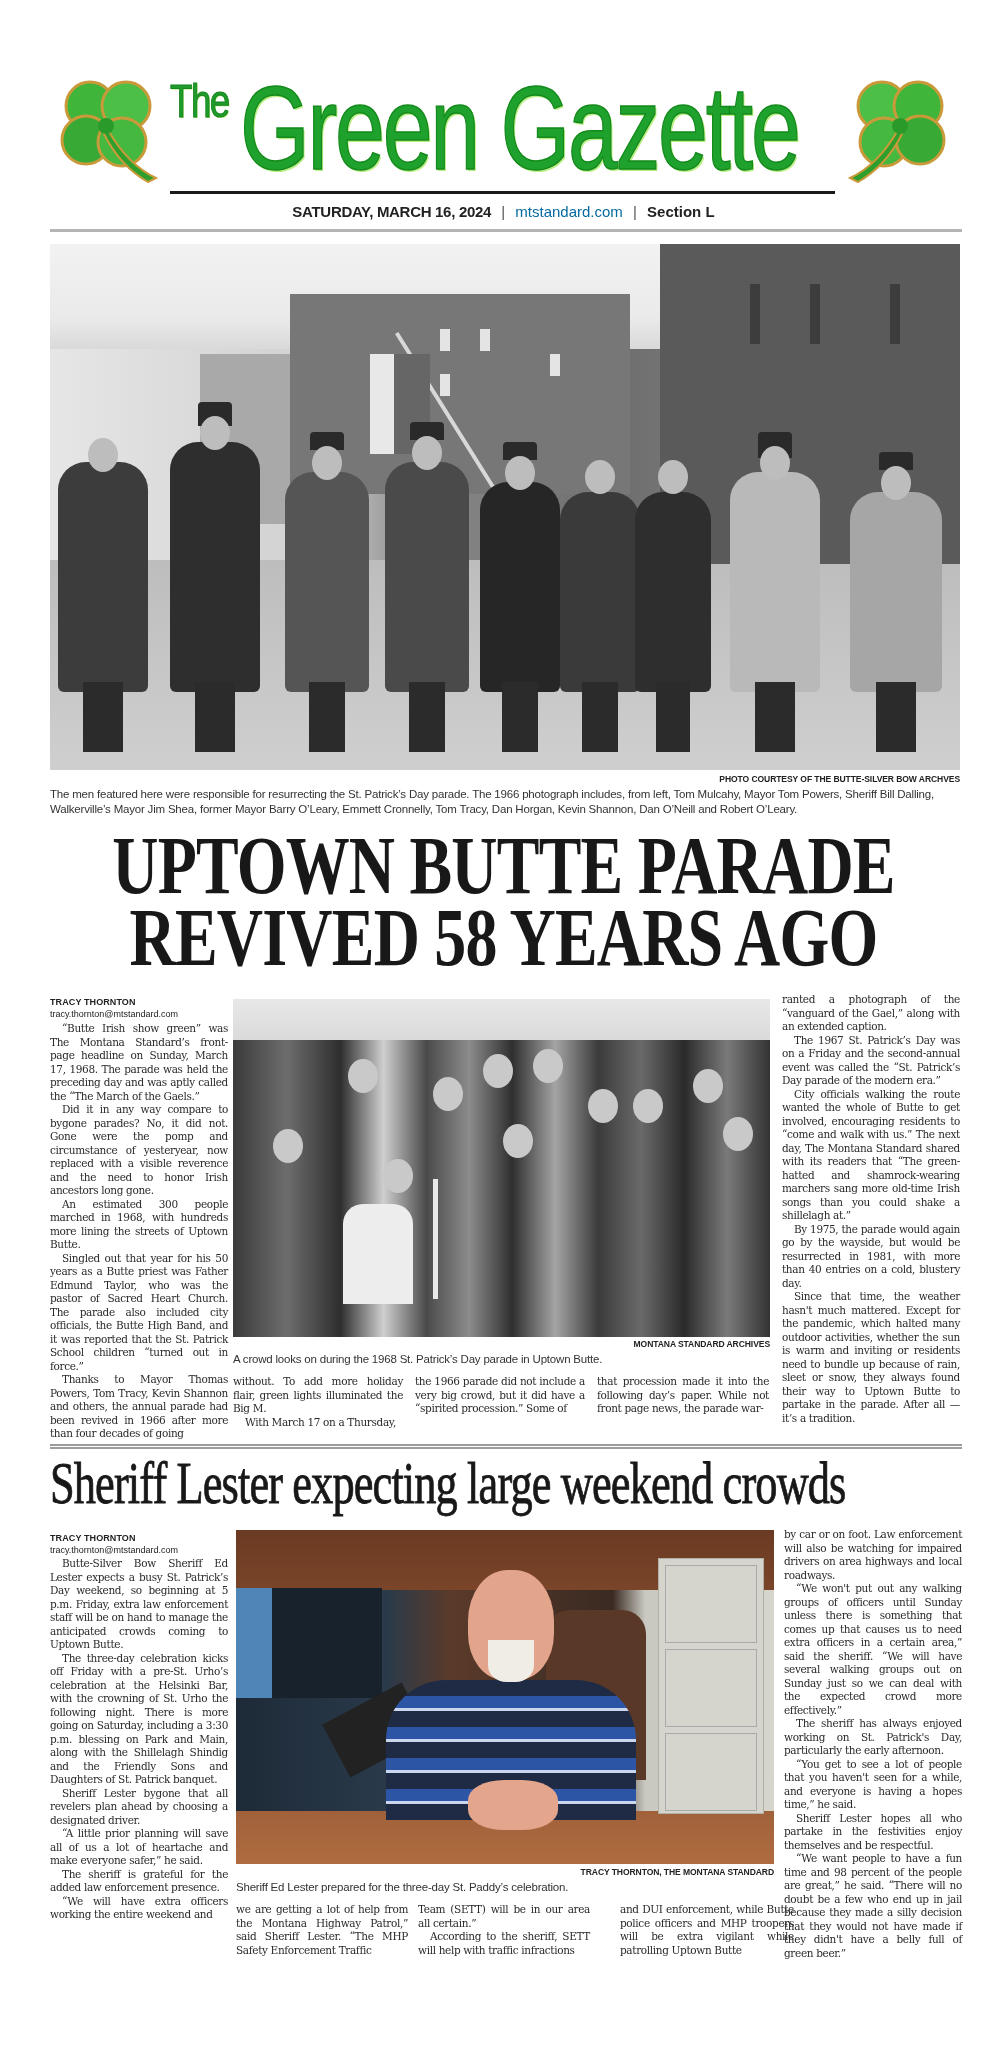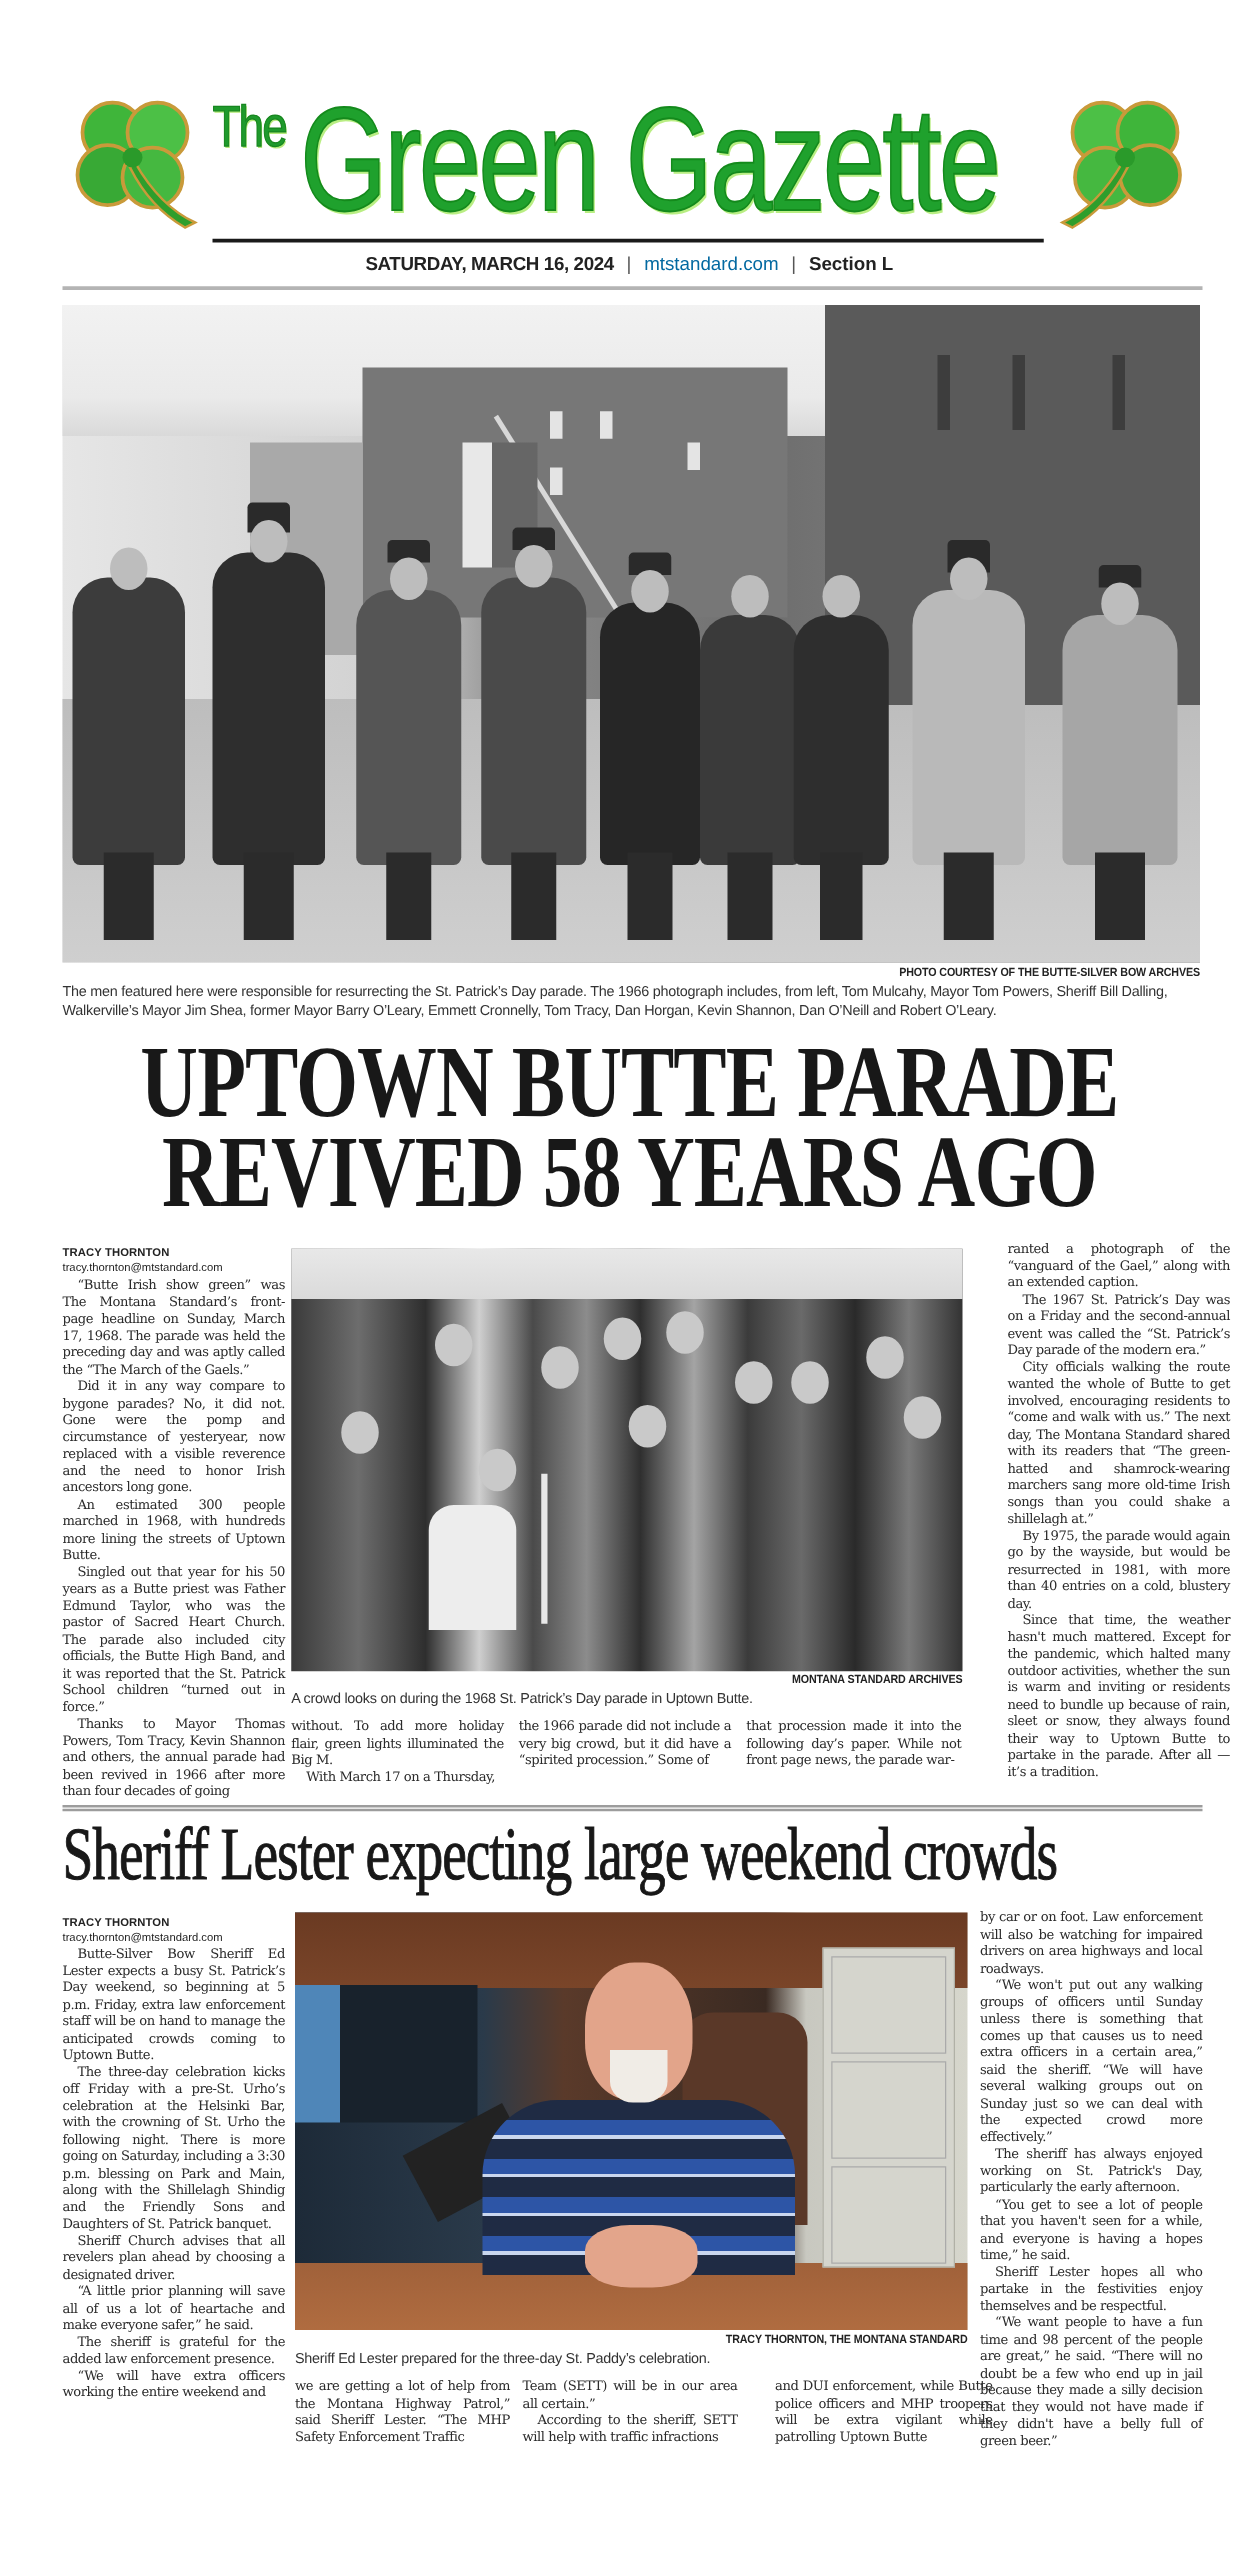--- a/index.html
+++ b/index.html
@@ -240,21 +240,21 @@
     <p class="noindent">without. To add more holiday flair, green lights illuminated the Big M.</p>
     <p>With March 17 on a Thursday,</p>
   </div>
   <div class="col" style="left:415px;top:1375px;width:170px;">
     <p class="noindent">the 1966 parade did not include a very big crowd, but it did have a “spirited procession.” Some of</p>
   </div>
   <div class="col" style="left:597px;top:1375px;width:172px;">
     <p class="noindent">that procession made it into the following day’s paper. While not front page news, the parade war-</p>
   </div>
 
-  <div class="col" style="left:806px;top:993px;width:178px;">
+  <div class="col" style="left:782px;top:993px;width:178px;">
     <p class="noindent">ranted a photograph of the “vanguard of the Gael,” along with an extended caption.</p>
     <p>The 1967 St. Patrick’s Day was on a Friday and the second-annual event was called the “St. Patrick’s Day parade of the modern era.”</p>
     <p>City officials walking the route wanted the whole of Butte to get involved, encouraging residents to “come and walk with us.” The next day, The Montana Standard shared with its readers that “The green-hatted and shamrock-wearing marchers sang more old-time Irish songs than you could shake a shillelagh at.”</p>
     <p>By 1975, the parade would again go by the wayside, but would be resurrected in 1981, with more than 40 entries on a cold, blustery day.</p>
     <p>Since that time, the weather hasn't much mattered. Except for the pandemic, which halted many outdoor activities, whether the sun is warm and inviting or residents need to bundle up because of rain, sleet or snow, they always found their way to Uptown Butte to partake in the parade. After all — it’s a tradition.</p>
   </div>
 </article>
 
 <div class="section-rule"></div>
 
@@ -262,21 +262,21 @@
   <h2 class="hed2">Sheriff Lester expecting large weekend crowds</h2>
 
   <div class="byline" style="left:50px;top:1532px;">
     <div class="name">TRACY THORNTON</div>
     <div>tracy.thornton@mtstandard.com</div>
   </div>
 
   <div class="col" style="left:50px;top:1557px;width:178px;">
     <p>Butte-Silver Bow Sheriff Ed Lester expects a busy St. Patrick’s Day weekend, so beginning at 5 p.m. Friday, extra law enforcement staff will be on hand to manage the anticipated crowds coming to Uptown Butte.</p>
     <p>The three-day celebration kicks off Friday with a pre-St. Urho’s celebration at the Helsinki Bar, with the crowning of St. Urho the following night. There is more going on Saturday, including a 3:30 p.m. blessing on Park and Main, along with the Shillelagh Shindig and the Friendly Sons and Daughters of St. Patrick banquet.</p>
-    <p>Sheriff Church advises that all revelers plan ahead by choosing a designated driver.</p>
+    <p>Sheriff Lester bygone that all revelers plan ahead by choosing a designated driver.</p>
     <p>“A little prior planning will save all of us a lot of heartache and make everyone safer,” he said.</p>
     <p>The sheriff is grateful for the added law enforcement presence.</p>
     <p>“We will have extra officers working the entire weekend and</p>
   </div>
 
   <figure class="photo photo-sheriff" aria-label="Sheriff Ed Lester seated at his office desk with hands clasped">
     <div style="position:absolute;left:0;top:58px;width:36px;height:110px;background:#4f86b8;"></div>
     <div style="position:absolute;left:36px;top:58px;width:110px;height:110px;background:#18222c;"></div>
     <div style="position:absolute;left:95px;top:170px;width:90px;height:60px;background:#222;transform:rotate(-28deg);"></div>
     <div style="position:absolute;left:310px;top:80px;width:100px;height:170px;background:#5a3828;border-radius:24px 24px 0 0;"></div>

